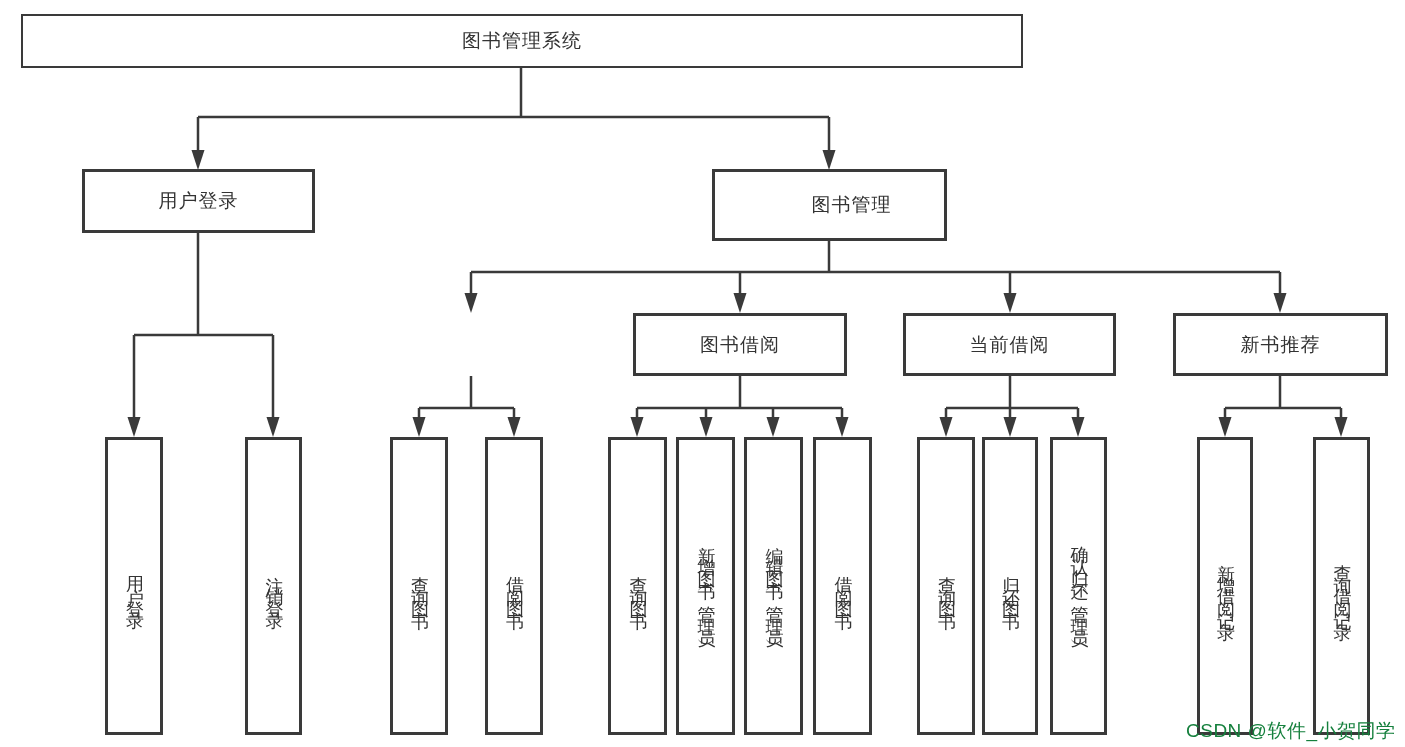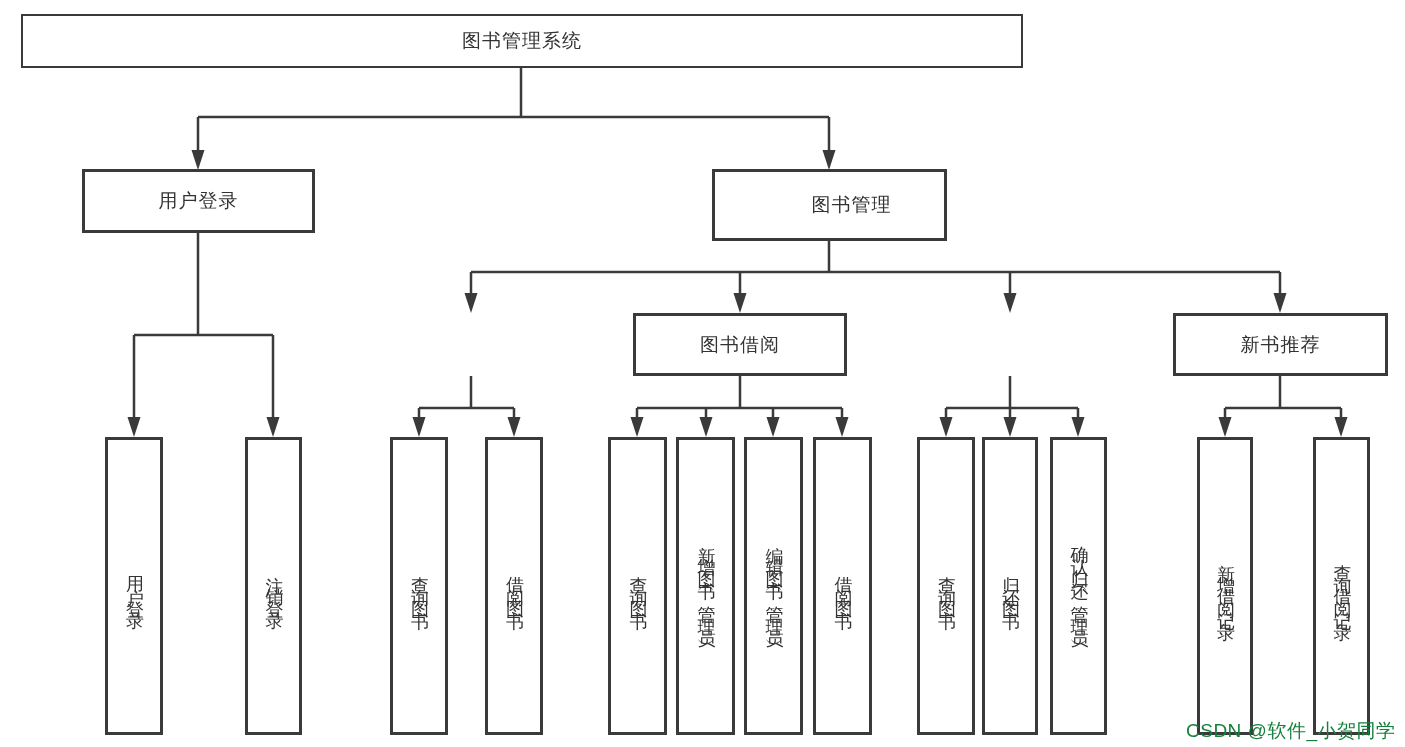--- a/index.html
+++ b/index.html
@@ -126,20 +126,21 @@
       <polygon class="arrow" points="1334.5,417 1347.5,417 1341,437"></polygon>
     </g>
   </svg>
 
   <div class="node root" style="left:21px; top:14px; width:1002px; height:54px;">图书管理系统</div>
 
   <div class="node" style="left:82px; top:169px; width:233px; height:64px;">用户登录</div>
   <div class="node" style="left:712px; top:169px; width:235px; height:72px;padding-left:44px;">图书管理</div>
 
   <div class="node" style="left:633px; top:313px; width:214px; height:63px;">图书借阅</div>
+  <div class="node" style="left:903px; top:313px; width:213px; height:63px;">当前借阅</div>
   <div class="node" style="left:1173px; top:313px; width:215px; height:63px;">新书推荐</div>
 
   <div class="leaf" style="left:105px; width:58px;">
     <span class="vtext">用户登录</span>
   </div>
   <div class="leaf" style="left:245px; width:57px;">
     <span class="vtext">注销登录</span>
   </div>
 
   <div class="leaf" style="left:390px; width:58px;">

